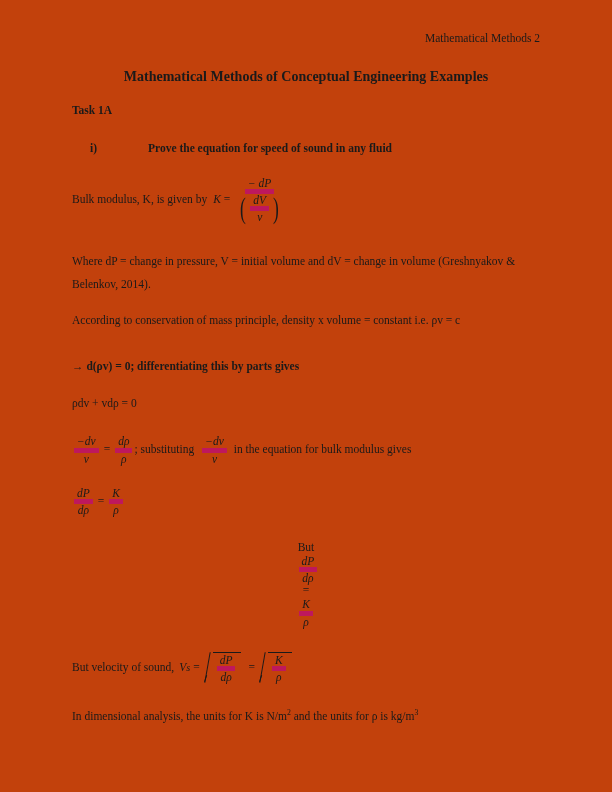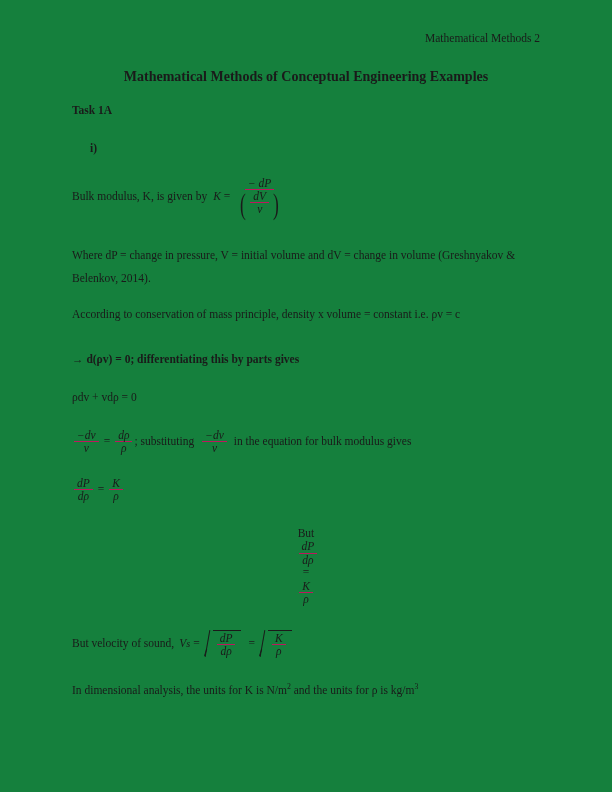--- a/index.html
+++ b/index.html
@@ -4,21 +4,21 @@
 <style>
   html, body {
     margin: 0;
     padding: 0;
     background: #ffffff;
   }
   .page {
     position: relative;
     width: 612px;
     height: 792px;
-    background: #15803d;
+    background: #c2410c;
     font-family: "Liberation Serif", "DejaVu Serif", serif;
     color: #1a1a1a;
     overflow: hidden;
   }
   .header {
     position: absolute;
     top: 32px;
     left: 72px;
     right: 72px;
     text-align: right;
@@ -76,21 +76,21 @@
     display: inline-flex;
     flex-direction: column;
     align-items: center;
     vertical-align: middle;
     margin: 0 2px;
     font-size: 11.5px;
     line-height: 1.08;
   }
   .frac .num {
     padding: 0 3px;
-    border-bottom: 1px solid #be185d;
+    border-bottom: 5px solid #be185d;
   }
   .frac .den { padding: 0 3px; }
 
   .paren-frac {
     display: inline-flex;
     align-items: stretch;
     vertical-align: middle;
   }
   .paren-frac .pl,
   .paren-frac .pr {
@@ -152,20 +152,21 @@
   <div class="header">Mathematical Methods 2</div>
 
   <div class="doc-title">Mathematical Methods of Conceptual Engineering Examples</div>
 
   <div class="body">
 
     <div class="task-heading">Task 1A</div>
 
     <div class="subitem">
       <span class="marker">i)</span>
+      <span>Prove the equation for speed of sound in any fluid</span>
     </div>
 
     <div class="eqline" style="margin-bottom:26px;">
       <span class="txt">Bulk modulus, K, is given by</span>
       <span style="display:inline-flex;align-items:center;margin-left:6px;">
         <span class="mi">K</span>
         <span class="op">=</span>
         <span class="frac">
           <span class="num mi">− dP</span>
           <span class="den">

